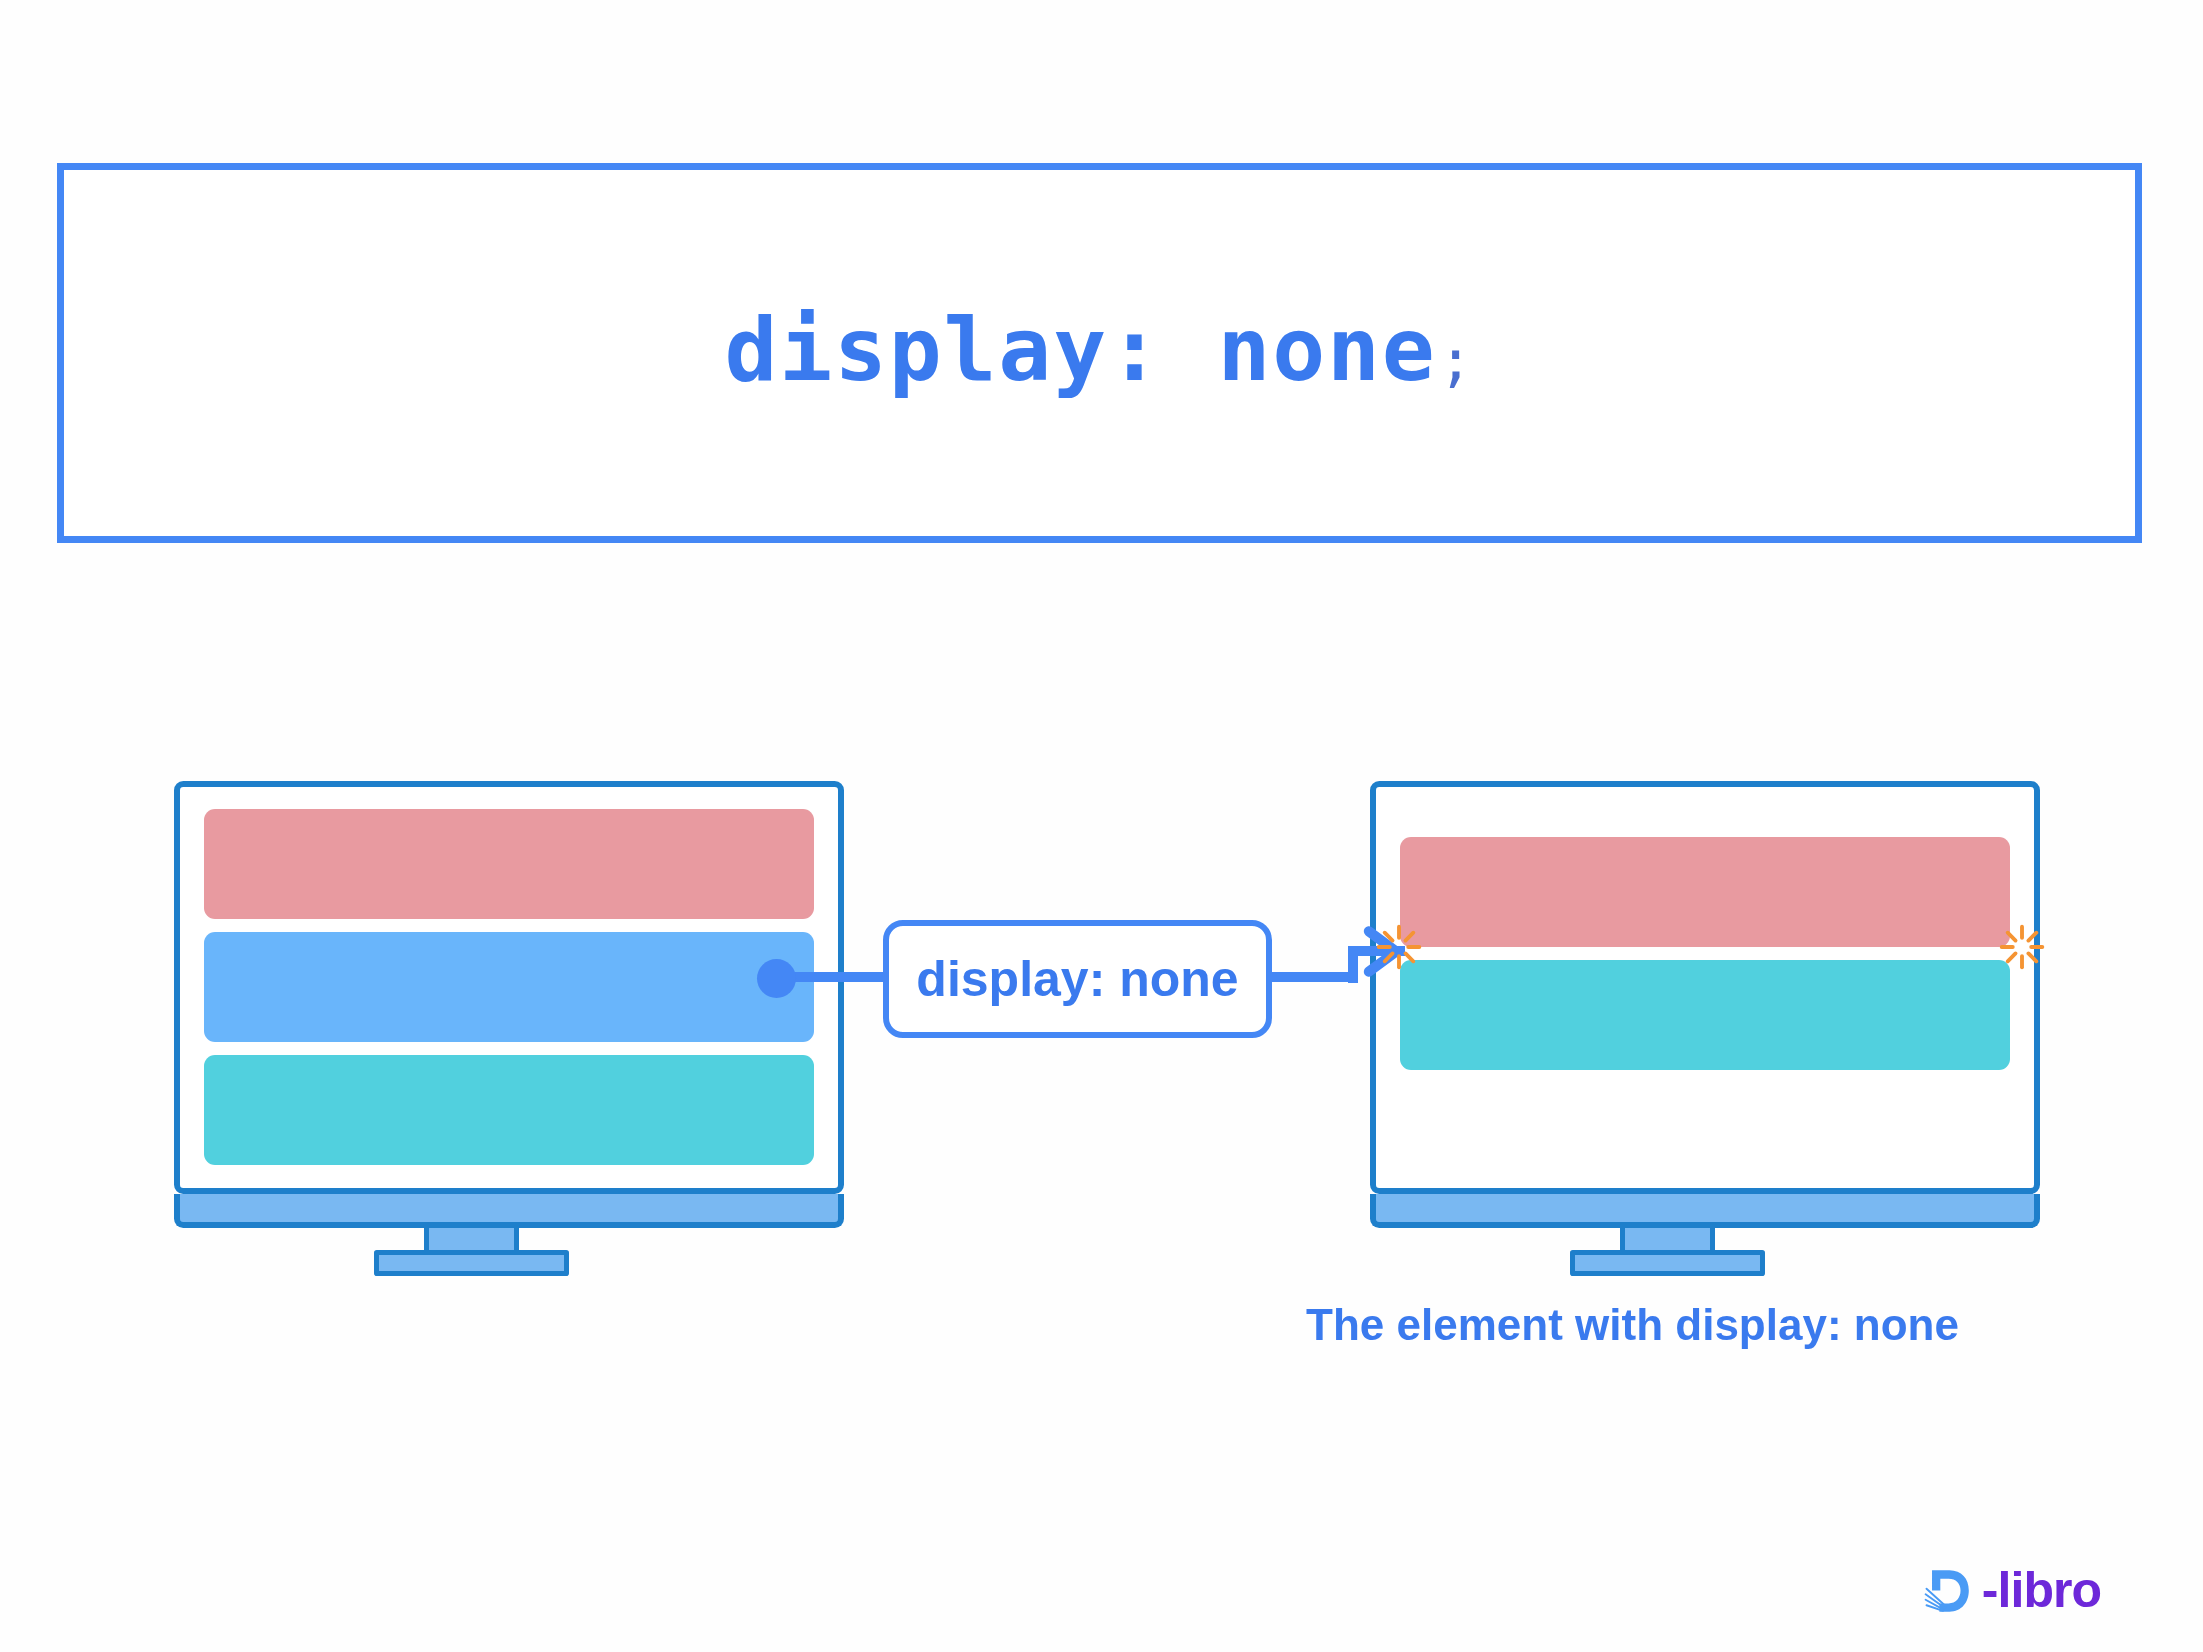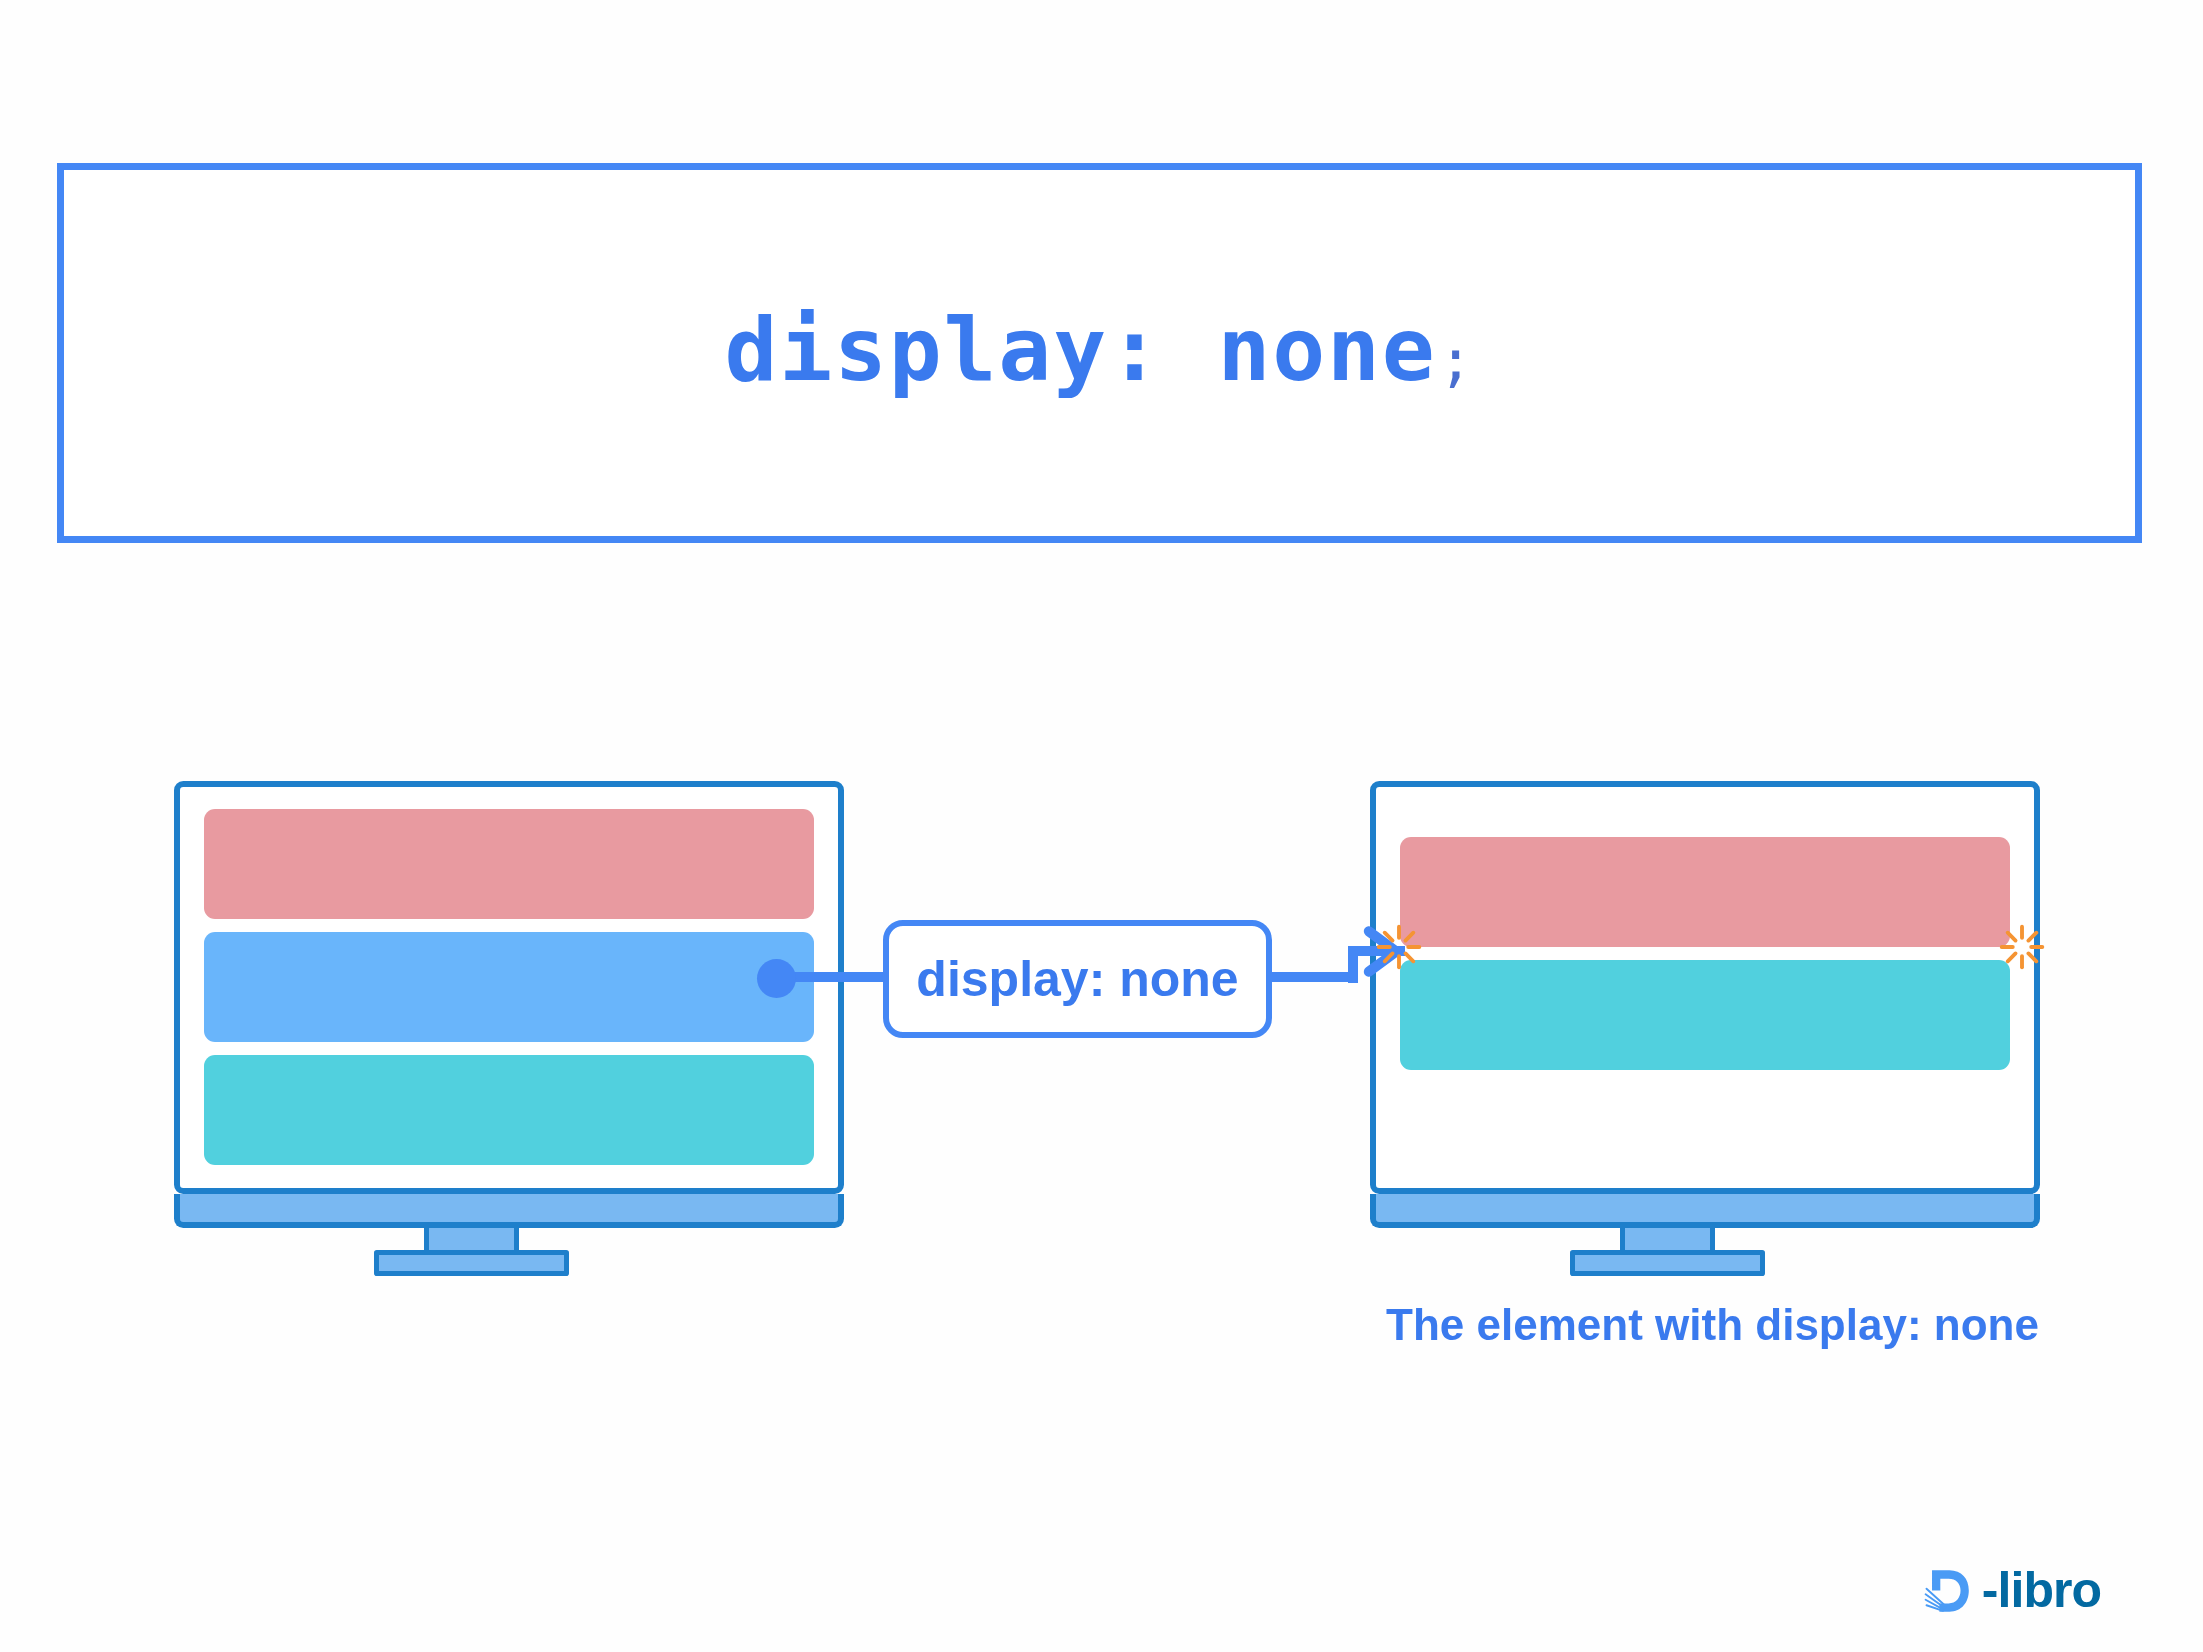--- a/index.html
+++ b/index.html
@@ -199,21 +199,21 @@
   .sparkle {
     position: absolute;
     width: 48px;
     height: 48px;
     z-index: 7;
   }
 
   
   #caption {
     position: absolute;
-    left: 1350px;
+    left: 1270px;
     top: 1297px;
     width: 725px;
     text-align: center;
     font-size: 44px;
     font-weight: bold;
     color: #3a7aee;
     line-height: 1.28;
   }
 
   
@@ -222,21 +222,21 @@
     left: 1921px;
     top: 1563px;
     display: flex;
     align-items: center;
     gap: 3.7px;
   }
   #logo-mark { width: 57px; height: 57px; display: block; }
   #logo-text {
     font-size: 50px;
     font-weight: bold;
-    color: #0369a1;
+    color: #6d28d9;
     letter-spacing: -0.9px;
     line-height: 1;
     transform: translateY(-1.8px);
   }
 </style>
 </head>
 <body>
 
 <div id="code-box">
   <div id="code-line">

